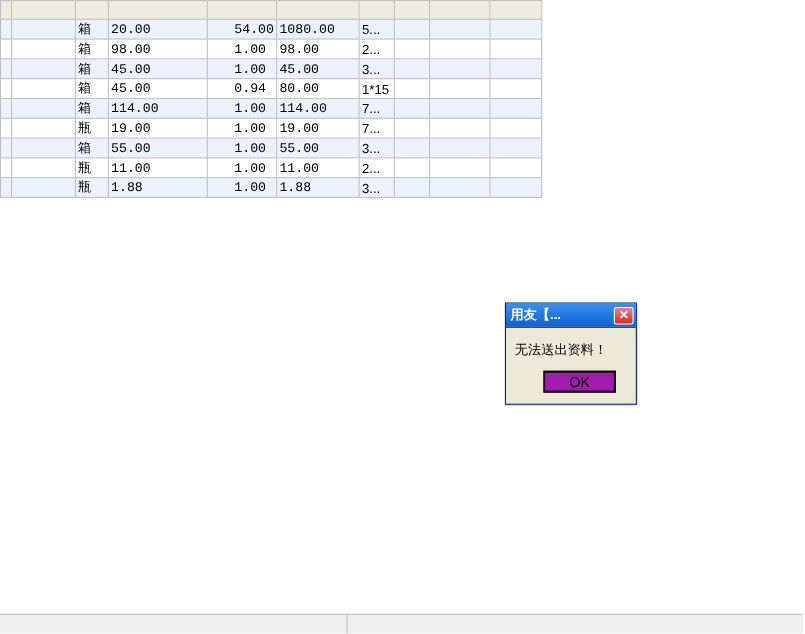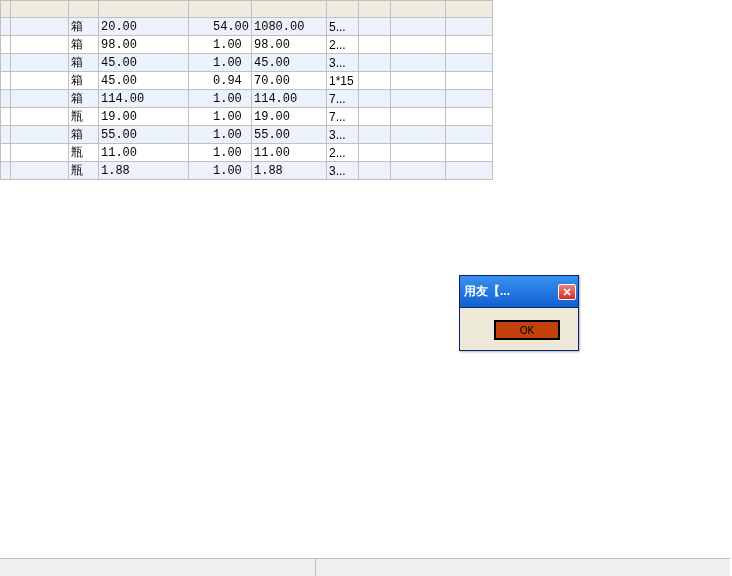--- a/index.html
+++ b/index.html
@@ -77,21 +77,21 @@
   .dialog {
     position: absolute;
     left: 459px;
     top: 275px;
     width: 118px;
     border: 1px solid #0a246a;
     background: #ece9d8;
     box-shadow: 1px 1px 2px rgba(0,0,0,0.3);
   }
   .dialog-title {
-    height: 32px;
+    height: 22px;
     background: linear-gradient(to bottom, #2a80e8 0%, #1558c8 45%, #0a3ea0 46%, #1558c8 100%);
     background: linear-gradient(to right, #2a60c8, #4a90e8 50%, #2a60c8);
     background: linear-gradient(to bottom, #3a90f0 0%, #1060d0 100%);
     display: flex;
     align-items: center;
     padding: 0 2px 0 4px;
     color: #ffffff;
     font-weight: bold;
     font-size: 12px;
     border-bottom: 1px solid #0a246a;
@@ -126,23 +126,23 @@
   .dialog-msg {
     margin-bottom: 10px;
   }
   .dialog-btns {
     text-align: center;
   }
   .ok-btn {
     width: 66px;
     height: 20px;
     border: 1px solid #000000;
-    background: #c2410c;
+    background: #a21caf;
     font-family: "Tahoma", sans-serif;
-    font-size: 10px;
+    font-size: 13px;
     box-shadow: 1px 1px 0 #808080 inset, -1px -1px 0 #ffffff inset;
     box-shadow: inset 1px 1px 0 #ffffff, inset -1px -1px 0 #808080;
     cursor: default;
     outline: 1px solid #000000;
     outline-offset: -2px;
     margin-left: 14px;
   }
 </style>
 </head>
 <body>
@@ -199,21 +199,21 @@
           <td class="c7 txt"></td>
           <td class="c8 txt"></td>
           <td class="c9 txt"></td>
         </tr>
         <tr class="odd">
           <td class="c0 txt"></td>
           <td class="c1 txt"></td>
           <td class="c2 txt">箱</td>
           <td class="c3 num">45.00</td>
           <td class="c4 num">0.94</td>
-          <td class="c5 num">70.00</td>
+          <td class="c5 num">80.00</td>
           <td class="c6 txt">1*15</td>
           <td class="c7 txt"></td>
           <td class="c8 txt"></td>
           <td class="c9 txt"></td>
         </tr>
         <tr class="even">
           <td class="c0 txt"></td>
           <td class="c1 txt"></td>
           <td class="c2 txt">箱</td>
           <td class="c3 num">114.00</td>
@@ -275,20 +275,21 @@
       </tbody>
   </table>
 </div>
 
 <div class="dialog">
   <div class="dialog-title">
     <span class="title-text">用友【...</span>
     <span class="close-btn">✕</span>
   </div>
   <div class="dialog-body">
+    <div class="dialog-msg">无法送出资料！</div>
     <div class="dialog-btns">
       <button class="ok-btn">OK</button>
     </div>
   </div>
 </div>
 
 <div class="status-bar">
   <div class="divider"></div>
 </div>
 

